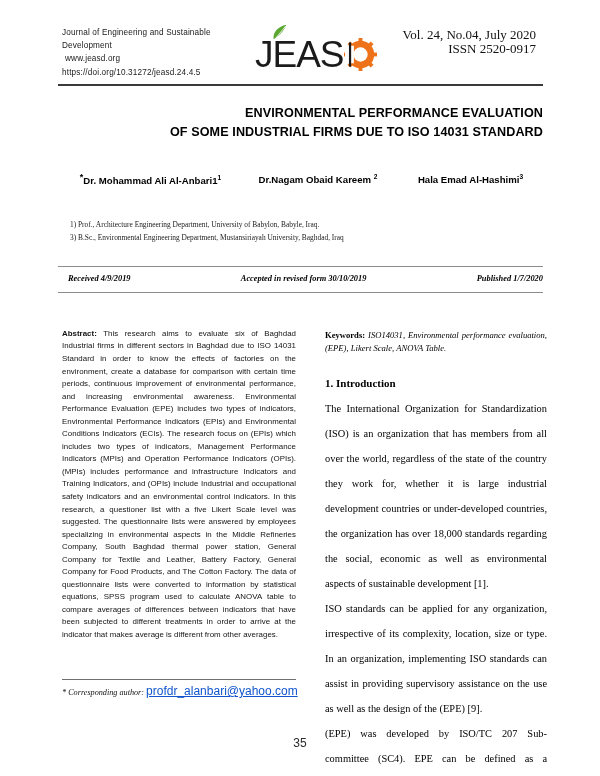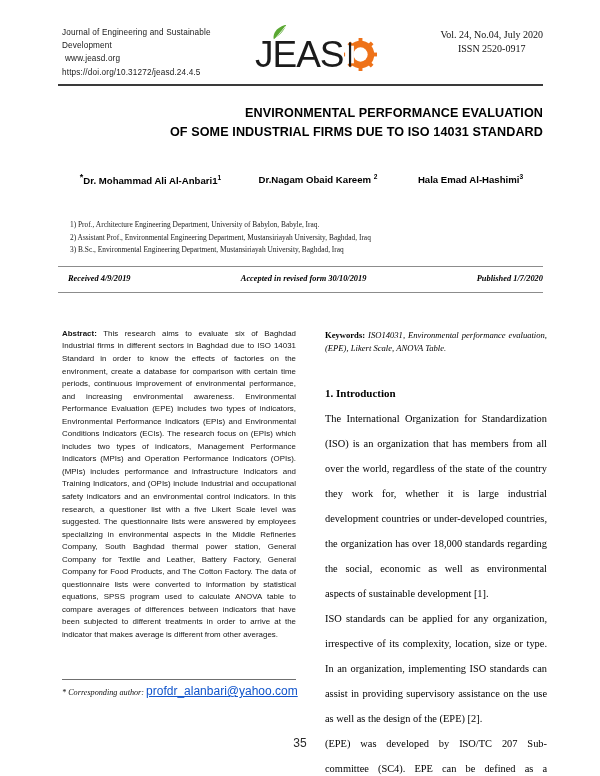--- a/index.html
+++ b/index.html
@@ -24,24 +24,24 @@
   }
   .mast-left {
     position: absolute; left: 4px; top: 0;
     font-family: "Liberation Sans", sans-serif;
     font-size: 8.2px; line-height: 13.2px;
     color: #1a1a1a; letter-spacing: 0.15px;
   }
   .mast-left div { white-space: nowrap; }
   .mast-left .indent { padding-left: 3px; }
   .mast-right {
-    position: absolute; right: 0; top: 2px;
-    font-family: "Liberation Serif", serif;
-    font-size: 10px; line-height: 13.5px;
-    text-align: center; color: #111;
+    position: absolute; right: 7px; top: 2px;
+    font-family: "Liberation Serif", serif;
+    font-size: 13px; line-height: 13.5px;
+    text-align: right; color: #111;
   }
   .mast-right div { white-space: nowrap; }
 
   
   .logo {
     position: absolute;
     left: 255px; top: 22px;
     width: 130px; height: 52px;
   }
   .logo-text {
@@ -170,21 +170,21 @@
     line-height: 13.4px;
     text-align: justify;
   }
   .keywords b { font-weight: bold; }
   .keywords i { font-style: italic; }
 
   .sec-head {
     font-family: "Liberation Serif", serif;
     font-weight: bold;
     font-size: 11px;
-    margin-top: 32px;
+    margin-top: 22px;
     margin-bottom: 7px;
   }
   .body-par {
     font-family: "Liberation Serif", serif;
     font-size: 10.4px;
     line-height: 25px;
     text-align: justify;
     margin: 0;
   }
 
@@ -253,21 +253,20 @@
     <div class="author a2">
       <span>Dr.Nagam Obaid Kareem</span> <sup>2</sup>
     </div>
     <div class="author a3">
       <span>Hala Emad Al-Hashimi</span><sup>3</sup>
     </div>
   </div>
 
   <div class="affils">
     <div>1)  Prof., Architecture Engineering Department, University of Babylon, Babyle, Iraq.</div>
-    <div>2)  Assistant  Prof., Environmental Engineering Department, Mustansiriayah University, Baghdad, Iraq</div>
     <div>3)  B.Sc., Environmental Engineering Department, Mustansiriayah University, Baghdad, Iraq</div>
   </div>
 
   <div class="rule-dates-a"></div>
   <div class="dates">
     <span class="d1">Received 4/9/2019</span>
     <span class="d2">Accepted in revised form 30/10/2019</span>
     <span class="d3">Published 1/7/2020</span>
   </div>
   <div class="rule-dates-b"></div>
@@ -281,19 +280,19 @@
     <i>* Corresponding author:</i>
     <a href="#">profdr_alanbari@yahoo.com</a>
   </div>
 
   <div class="col-right">
     <p class="keywords"><b>Keywords:</b><i> ISO14031, Environmental performance evaluation, (EPE), Likert Scale, ANOVA Table.</i></p>
 
     <div class="sec-head">1. Introduction</div>
 
     <p class="body-par">The International Organization for Standardization (ISO) is an organization that has members from all over the world, regardless of the state of the country they work for, whether it is large industrial development countries or under-developed countries, the organization has over 18,000 standards regarding the social, economic as well as environmental aspects of sustainable development [1].</p>
-    <p class="body-par">ISO standards can be applied for any organization, irrespective of its complexity, location, size or type. In an organization, implementing ISO standards can assist in providing supervisory assistance on the use as well as the design of the (EPE) [2].</p>
+    <p class="body-par">ISO standards can be applied for any organization, irrespective of its complexity, location, size or type. In an organization, implementing ISO standards can assist in providing supervisory assistance on the use as well as the design of the (EPE) [9].</p>
     <p class="body-par">(EPE) was developed by ISO/TC 207 Sub-committee (SC4). EPE can be defined as a management tool that gives industry managers acquaintance and data about how good an industry’s environmental system is performing</p>
   </div>
 
   <div class="page-num">35</div>
 
 </div>
 
 </body></html>

